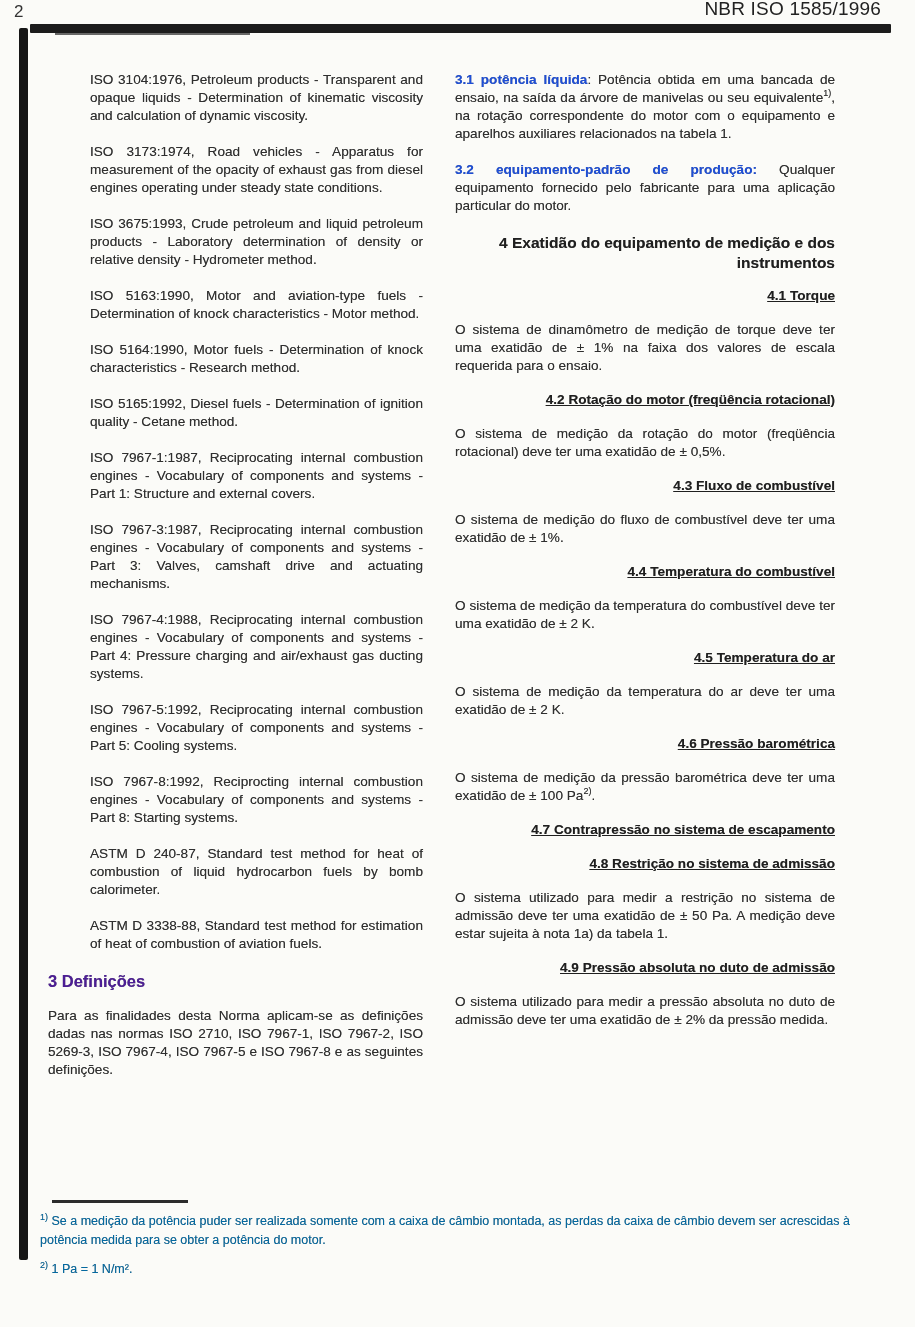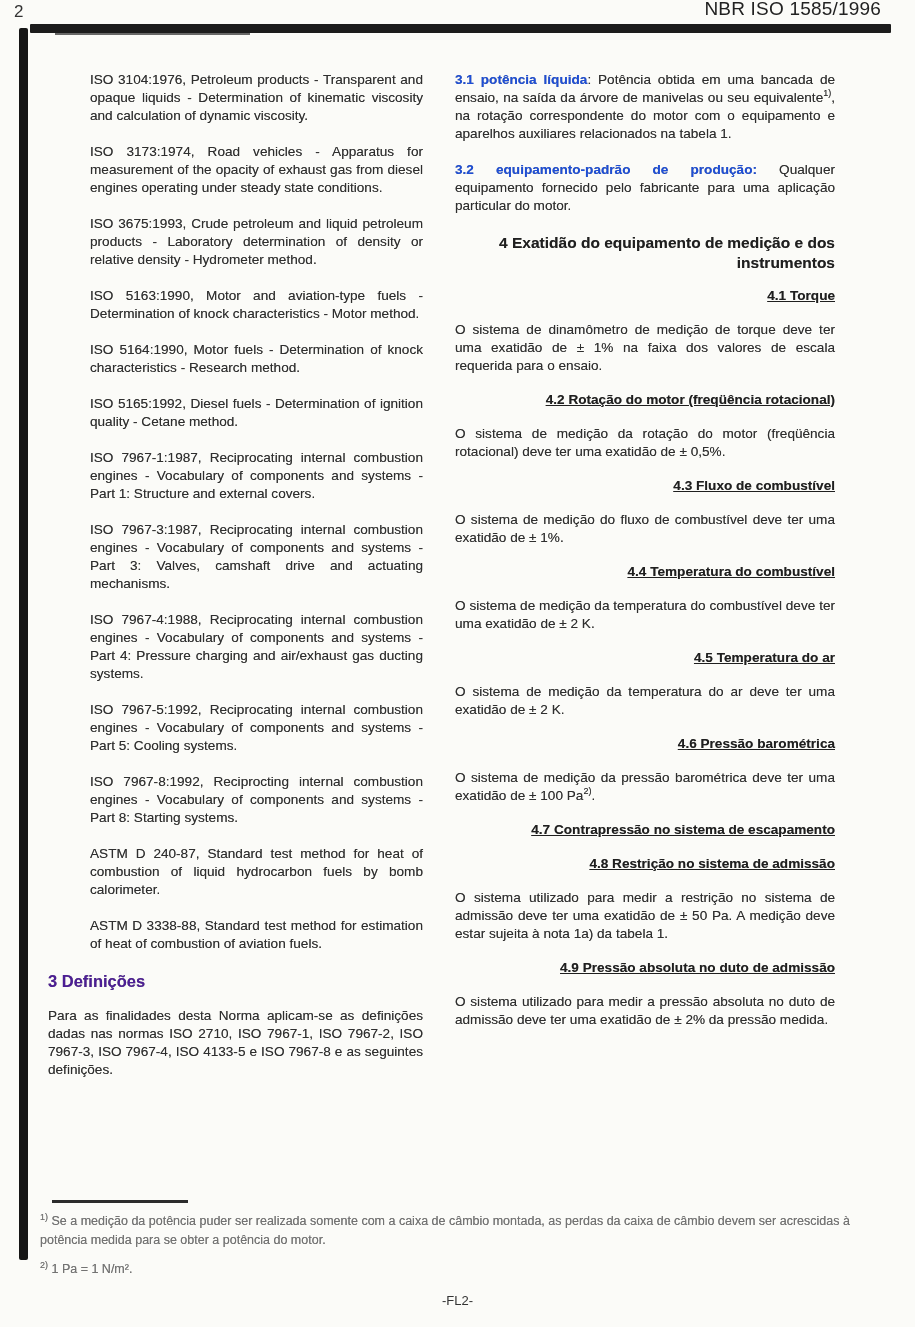--- a/index.html
+++ b/index.html
@@ -57,21 +57,21 @@
   h3.sub{
     font-size:13.6px;line-height:18px;color:#1f1f1f;
     margin:0 0 16px 0;text-align:right;text-decoration:underline;
   }
   .col-right .def{margin:0 0 18px 0;}
   .col-right .sub-body{margin:0 0 16px 0;}
   b{color:#1d4ed8;}
   sup{font-size:9px;line-height:0;}
   .footnotes{
     position:absolute;left:40px;top:1200px;width:843px;
-    font-size:12.5px;line-height:19px;color:#737373;
+    font-size:12.5px;line-height:19px;color:#0369a1;
     text-shadow:0 0 .5px rgba(40,40,40,.5);
   }
   .fn-rule{
     width:136px;height:3px;background:#2c2c2c;margin:0 0 9px 12px;
   }
   .footnotes p{margin:0 0 10px 0;}
   .footer{
     position:absolute;left:0;top:1293px;width:915px;
     text-align:center;font-size:13px;color:#333;
   }
@@ -95,21 +95,21 @@
     <p class="ref">ISO 5164:1990, Motor fuels - Determination of knock characteristics - Research method.</p>
     <p class="ref">ISO 5165:1992, Diesel fuels - Determination of ignition quality - Cetane method.</p>
     <p class="ref">ISO 7967-1:1987, Reciprocating internal combustion engines - Vocabulary of components and systems - Part 1: Structure and external covers.</p>
     <p class="ref">ISO 7967-3:1987, Reciprocating internal combustion engines - Vocabulary of components and systems - Part 3: Valves, camshaft drive and actuating mechanisms.</p>
     <p class="ref">ISO 7967-4:1988, Reciprocating internal combustion engines - Vocabulary of components and systems - Part 4: Pressure charging and air/exhaust gas ducting systems.</p>
     <p class="ref">ISO 7967-5:1992, Reciprocating internal combustion engines - Vocabulary of components and systems - Part 5: Cooling systems.</p>
     <p class="ref">ISO 7967-8:1992, Reciprocting internal combustion engines - Vocabulary of components and systems - Part 8: Starting systems.</p>
     <p class="ref">ASTM D 240-87, Standard test method for heat of combustion of liquid hydrocarbon fuels by bomb calorimeter.</p>
     <p class="ref">ASTM D 3338-88, Standard test method for estimation of heat of combustion of aviation fuels.</p>
     <h2 class="sec">3 Definições</h2>
-    <p>Para as finalidades desta Norma aplicam-se as definições dadas nas normas ISO 2710, ISO 7967-1, ISO 7967-2, ISO 7967-3, ISO 7967-4, ISO 4133-5 e ISO 7967-8 e as seguintes definições.</p>
+    <p>Para as finalidades desta Norma aplicam-se as definições dadas nas normas ISO 2710, ISO 7967-1, ISO 7967-2, ISO 5269-3, ISO 7967-4, ISO 7967-5 e ISO 7967-8 e as seguintes definições.</p>
   </div>
 
   <div class="col col-right">
     <p class="def"><b>3.1 potência líquida</b><span>: Potência obtida em uma bancada de ensaio, na saída da árvore de manivelas ou seu equivalente</span><sup>1)</sup><span>, na rotação correspondente do motor com o equipamento e aparelhos auxiliares relacionados na tabela 1.</span></p>
 
     <p class="def"><b>3.2 equipamento-padrão de produção:</b><span> Qualquer equipamento fornecido pelo fabricante para uma aplicação particular do motor.</span><sup></sup><span></span></p>
 
     <h2 class="sec4">4 Exatidão do equipamento de medição e dos instrumentos</h2>
 
     <h3 class="sub">4.1 Torque</h3>
@@ -138,15 +138,14 @@
     <h3 class="sub">4.9 Pressão absoluta no duto de admissão</h3>
     <p class="sub-body"><span>O sistema utilizado para medir a pressão absoluta no duto de admissão deve ter uma exatidão de ± 2% da pressão medida.</span><sup></sup><span></span></p>
   </div>
 
   <div class="footnotes">
     <div class="fn-rule"></div>
     <p><sup>1)</sup><span> Se a medição da potência puder ser realizada somente com a caixa de câmbio montada, as perdas da caixa de câmbio devem ser acrescidas à potência medida para se obter a potência do motor.</span></p>
     <p><sup>2)</sup><span> 1 Pa = 1 N/m².</span></p>
   </div>
 
-  <div class="footer">-FL2-</div>
 
 </div>
 
 </body></html>

